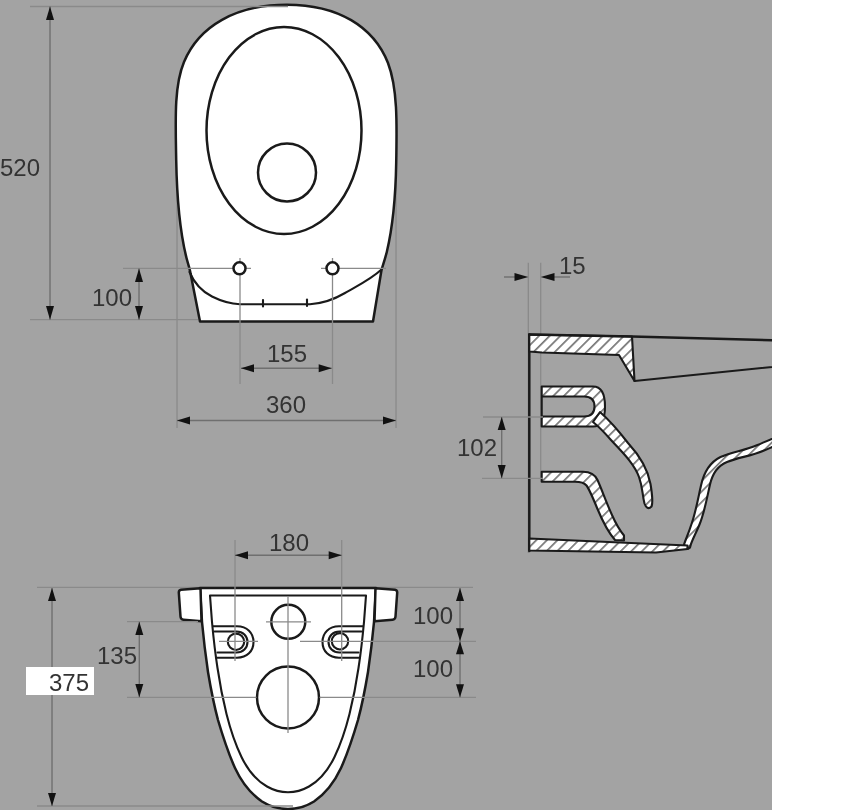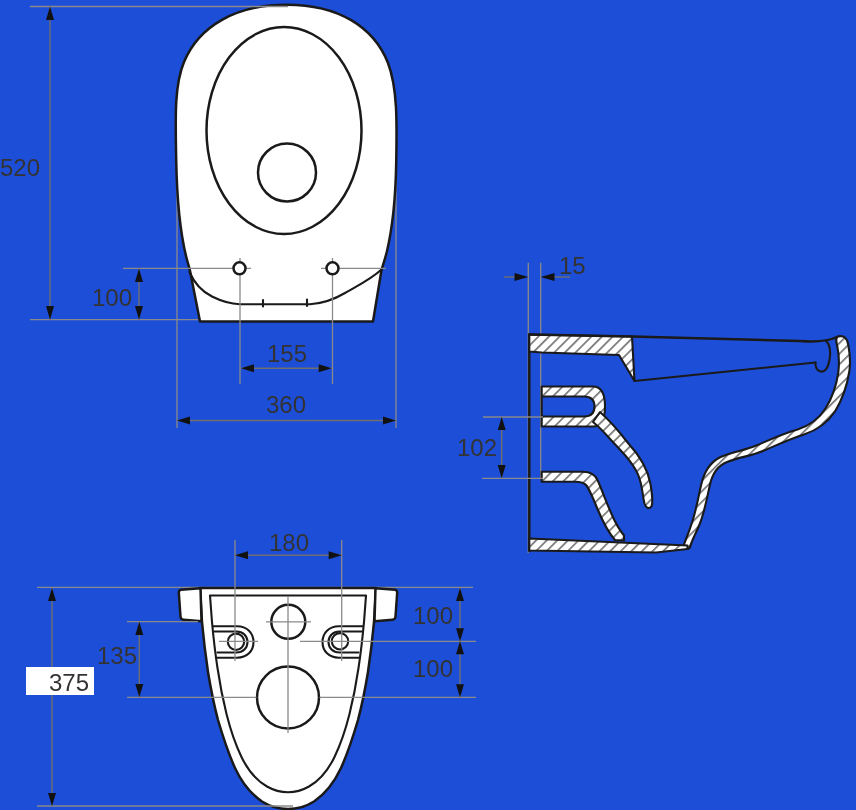--- a/index.html
+++ b/index.html
@@ -1,16 +1,16 @@
 <!DOCTYPE html>
 <html><head>
 <meta charset="utf-8">
 <style>
   html,body{margin:0;padding:0;background:#fff;}
-  .canvas{position:relative;width:856px;height:810px;background:#1d4ed8;overflow:hidden;}
+  .canvas{position:relative;width:772px;height:810px;background:#a3a3a3;overflow:hidden;}
   svg{position:absolute;left:0;top:0;display:block;}
   .ol  {stroke:#1a1a1a;stroke-width:2.5;fill:none;stroke-linecap:round;stroke-linejoin:round;}
   .olw {stroke:#1a1a1a;stroke-width:2.5;fill:#ffffff;stroke-linejoin:round;}
   .med {stroke:#1a1a1a;stroke-width:2.1;fill:none;stroke-linecap:round;stroke-linejoin:round;}
   .hat {fill:url(#hatch);stroke:#1a1a1a;stroke-width:2.1;stroke-linejoin:round;}
   .thin{stroke:#8a8a8a;stroke-width:1.3;fill:none;}
   .dim {stroke:#6f6f6f;stroke-width:1.4;fill:none;}
   .arr {fill:#111;stroke:none;}
   .lbl {font-family:"Liberation Sans",sans-serif;font-size:24px;fill:#333;}
   .mid {text-anchor:middle;} .end {text-anchor:end;} .sta {text-anchor:start;}

